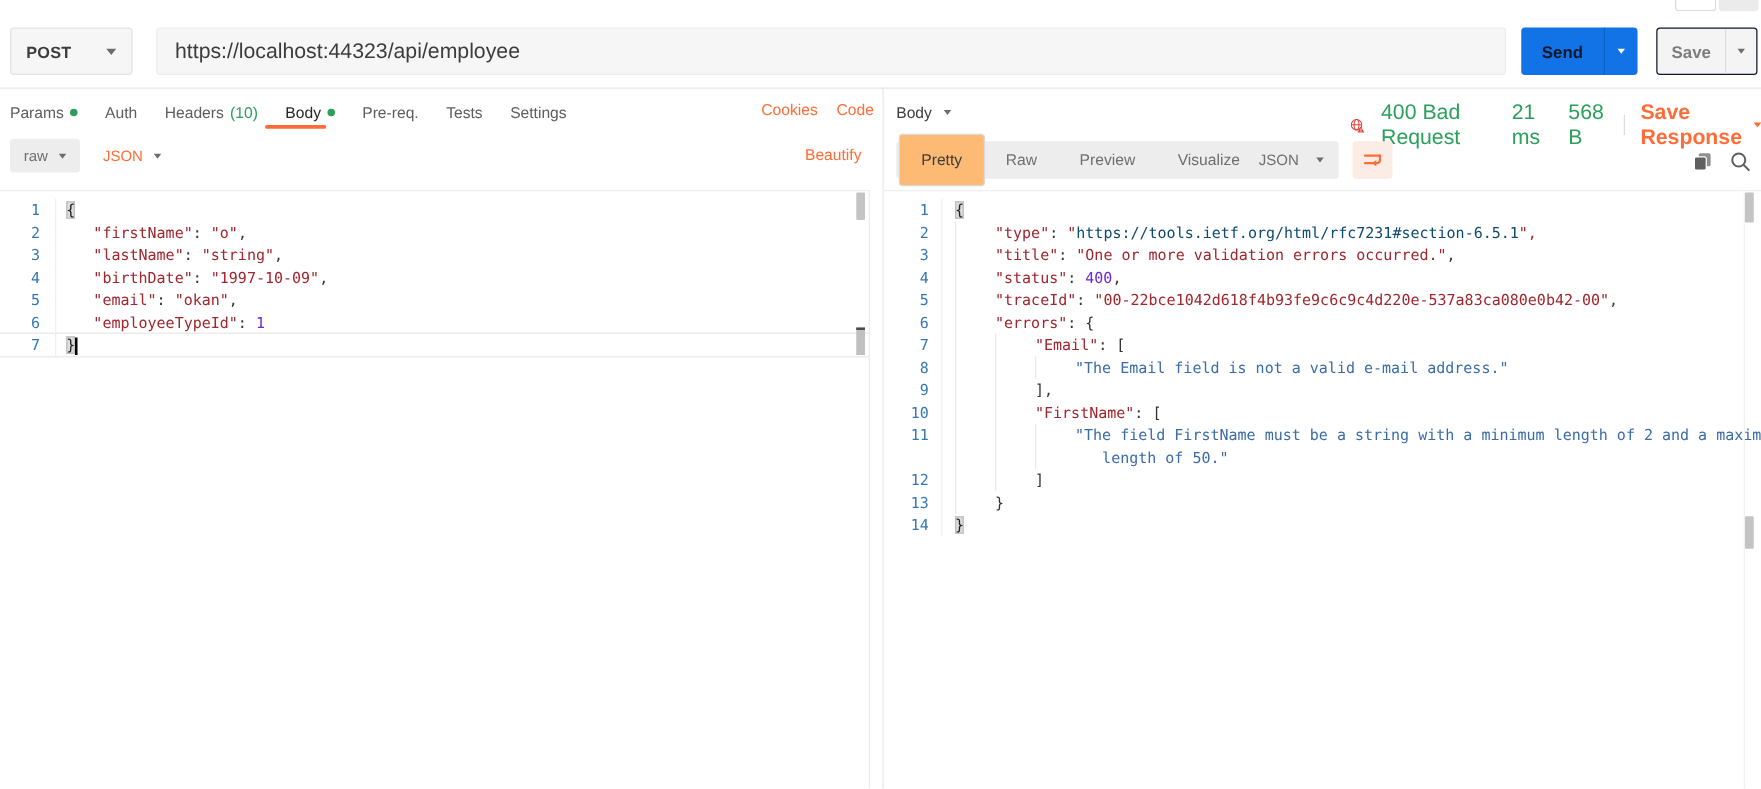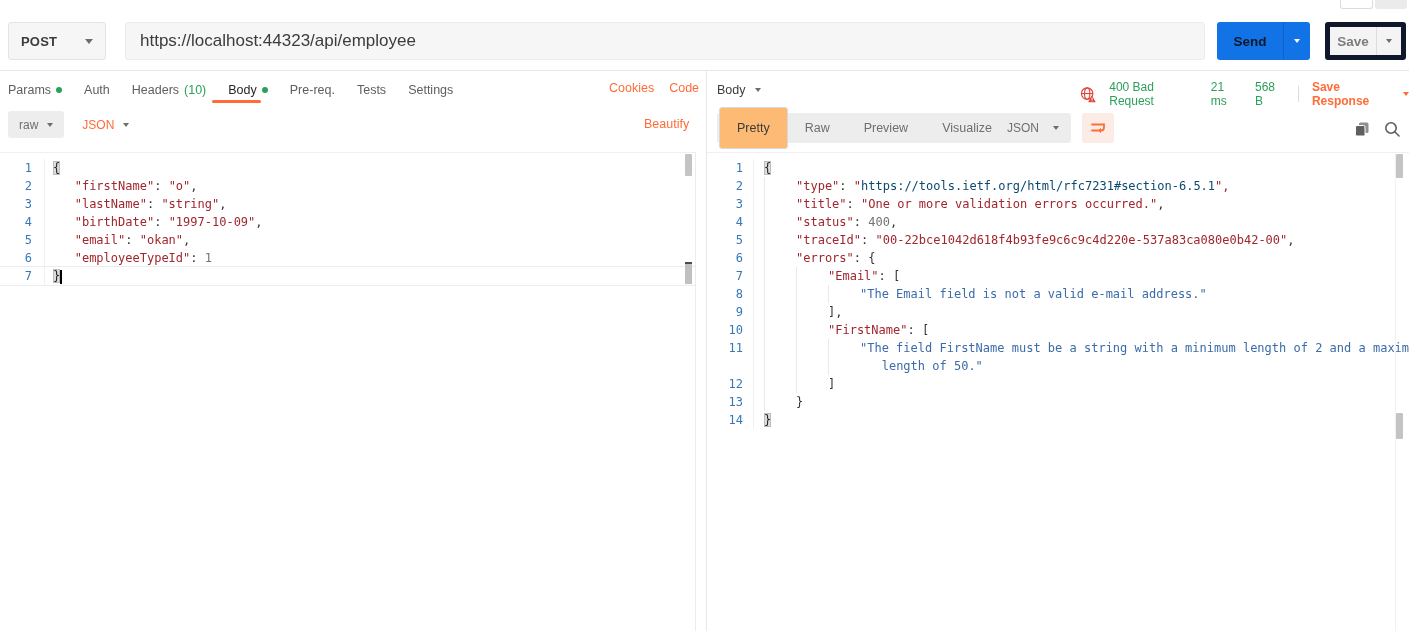--- a/index.html
+++ b/index.html
@@ -13,21 +13,21 @@
                 justify-content:space-between; padding:0 12px; cursor:pointer; }
   .method-box .m { font-size:13px; font-weight:bold; color:#3c3c3c; letter-spacing:.2px; }
   .url-box { left:125px; width:1080px; background:#f6f6f6; border:1px solid #ececec; border-radius:3px; }
   .url-box input { width:100%; height:100%; background:transparent; border:none; outline:none;
                    font-size:17px; color:#3c3c3c; padding:0 14px; font-family:"Liberation Sans",sans-serif; }
   .send-group { left:1217px; width:93px; background:#1273e6; border-radius:3px; overflow:hidden; }
   .send-main { flex:1; height:100%; display:flex; align-items:center; justify-content:center;
                color:#0f172a; font-size:13.5px; font-weight:bold; cursor:pointer; }
   .send-caret { width:27px; height:100%; border-left:1px solid #0d62c8; display:flex; align-items:center;
                 justify-content:center; cursor:pointer; }
-  .save-group { left:1325px; width:81px; background:#f4f4f4; border:5px solid #0f172a; border-radius:3px; overflow:hidden; }
+  .save-group { left:1325px; width:81px; background:#f4f4f4; border:1px solid #0f172a; border-radius:3px; overflow:hidden; }
   .save-main { flex:1; height:100%; display:flex; align-items:center; justify-content:center;
                color:#7d7d7d; font-size:13.5px; font-weight:bold; cursor:pointer; }
   .save-caret { width:25px; height:100%; border-left:1px solid #ddd; display:flex; align-items:center;
                 justify-content:center; cursor:pointer; }
   .caret-dn { width:0; height:0; border-left:4px solid transparent; border-right:4px solid transparent;
               border-top:5px solid #6d6d6d; display:inline-block; }
   .caret-dn.white { border-top-color:#fff; }
   .caret-dn.sm { border-left-width:3.5px; border-right-width:3.5px; border-top-width:4.5px; }
 
   .mini-top { position:absolute; top:0; height:9px; border-radius:0 0 3px 3px; }
@@ -64,35 +64,35 @@
   .code-row.active { box-shadow:0 -1px 0 #ececec, 0 1px 0 #ececec; }
   .ln { width:44px; text-align:right; padding-right:12px; color:#3578b8; flex:none; }
   .gut { width:1px; background:#f0f0f0; flex:none; }
   .code { padding-left:8px; color:#333; }
   #resp-editor .ln { width:46px; padding-right:10px; }
   #resp-editor .code { padding-left:10px; }
   .ind { display:inline-block; width:32px; border-left:1px solid #e9e9e9; height:18px; vertical-align:top; }
   .tok-key { color:#a1262d; }
   .tok-str { color:#a1262d; }
   .tok-bstr { color:#3b6ca8; }
-  .tok-num { color:#737373; }
+  .tok-num { color:#6d28d9; }
   .tok-pln { color:#333; }
   .tok-link { color:#0c4a6e; cursor:pointer; }
   .tok-bhl { background:#dcdcdc; color:#222; box-shadow:inset 0 0 0 1px #bdbdbd; }
   .caret-bar { display:inline-block; width:2px; height:14px; background:#000; vertical-align:middle; margin-left:0; }
 
   .l-edge { position:absolute; top:152px; bottom:0; left:695px; width:1px; background:#ececec; }
   .vthumb { position:absolute; width:7px; background:#c4c4c4; border-radius:1px; cursor:pointer; }
   .vmark  { position:absolute; width:7px; background:#c0c0c0; border-top:2px solid #4a4a4a; cursor:pointer; }
   .rtrack { position:absolute; left:1395px; top:152px; bottom:0; width:1px; background:#f1f1f1; }
 
   
   .resp-head { position:absolute; top:79px; left:717px; height:22px; display:flex; align-items:center; gap:9px;
                font-size:12.5px; color:#3c3c3c; cursor:pointer; }
-  .resp-meta { position:absolute; top:80px; left:1080px; display:flex; align-items:center; gap:13px; font-size:12px; }
+  .resp-meta { position:absolute; top:80px; left:1080px; display:flex; align-items:center; gap:13px; font-size:17px; }
   .meta-green { color:#2ba05a; }
   .meta-div { width:1px; height:16px; background:#ddd; }
   .save-resp { color:#ff6c37; font-weight:bold; display:flex; align-items:center; gap:7px; cursor:pointer; }
   .caret-orange { border-top-color:#ff6c37 !important; }
 
   
   .seg-wrap { position:absolute; top:113px; left:717px; height:30px; display:flex; align-items:center;
               background:#ededed; border-radius:3px; padding:0 2px; }
   .seg { height:30px; padding:0 17px; display:flex; align-items:center; font-size:12.5px; color:#6f6f6f;
          cursor:pointer; border-radius:3px; }

